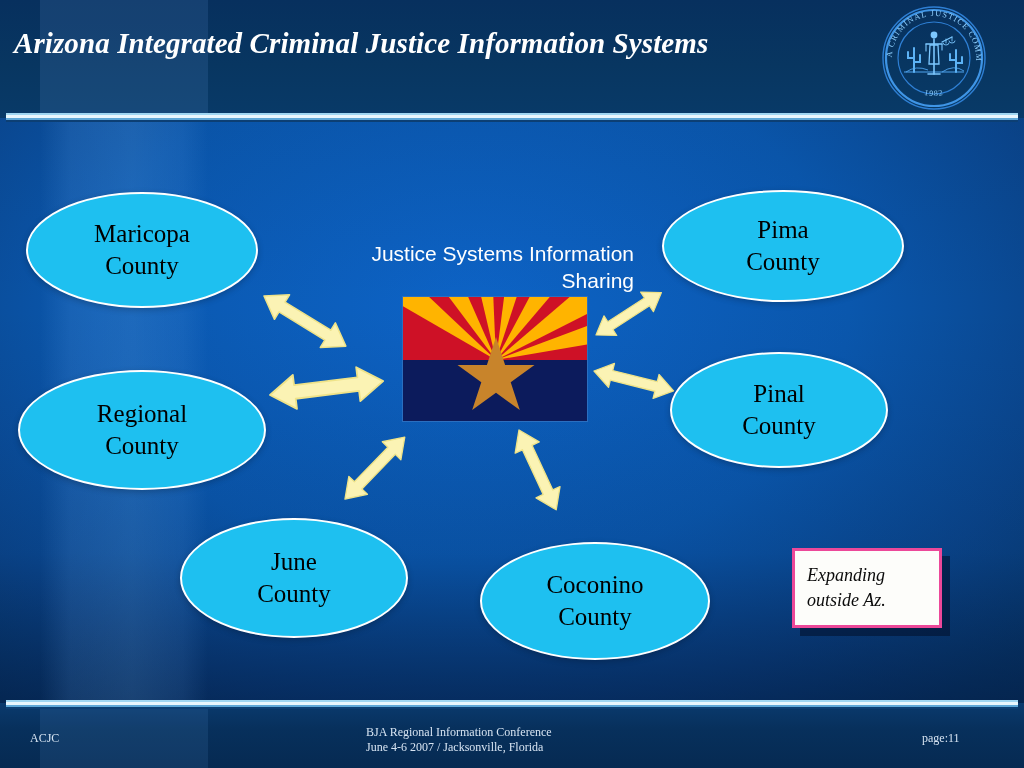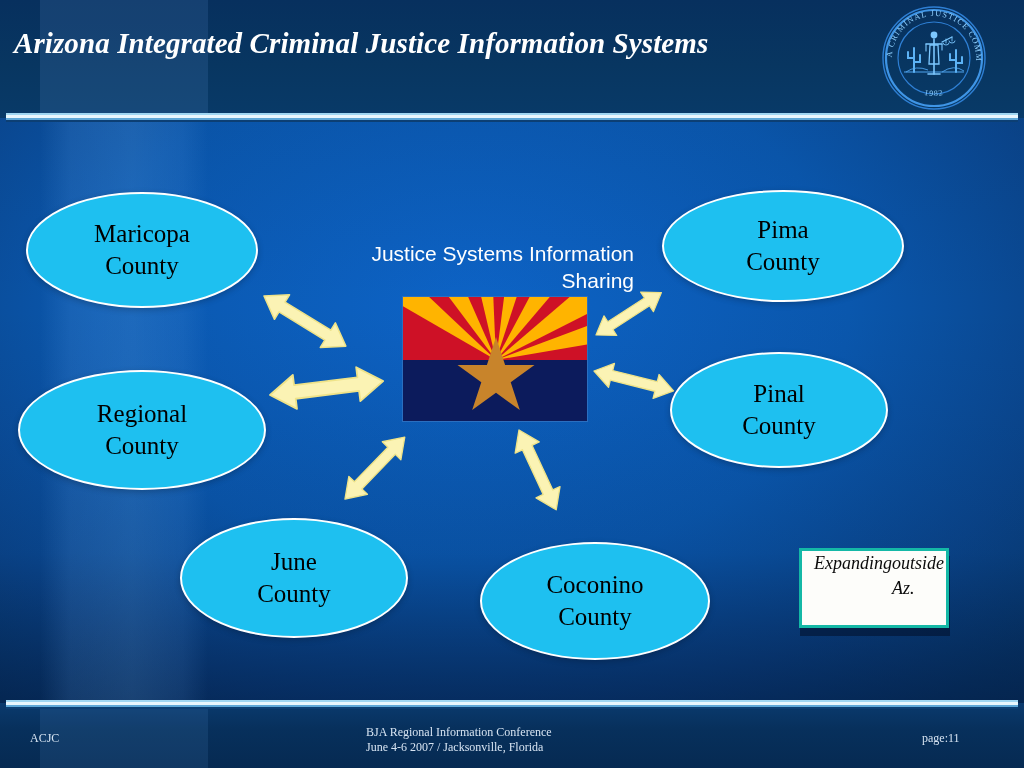--- a/index.html
+++ b/index.html
@@ -193,32 +193,31 @@
     height: 80px;
     background: rgba(2,14,40,0.55);
   }
   .note {
     position: absolute;
     left: 792px;
     top: 548px;
     width: 150px;
     height: 80px;
     background: #fdfdfa;
-    border: 3px solid #14b8a6;
+    border: 3px solid #ec4899;
     box-sizing: border-box;
     display: flex;
-    flex-direction: row;
+    flex-direction: column;
     justify-content: center;
     padding-left: 12px;
     font-family: "Liberation Serif", serif;
     font-style: italic;
     font-size: 18px;
     line-height: 25px;
     color: #0b0b0b;
-    margin-left: 7px;
   }
 
   
   .arrows {
     position: absolute;
     inset: 0;
     pointer-events: none;
   }
 </style>
 </head>

